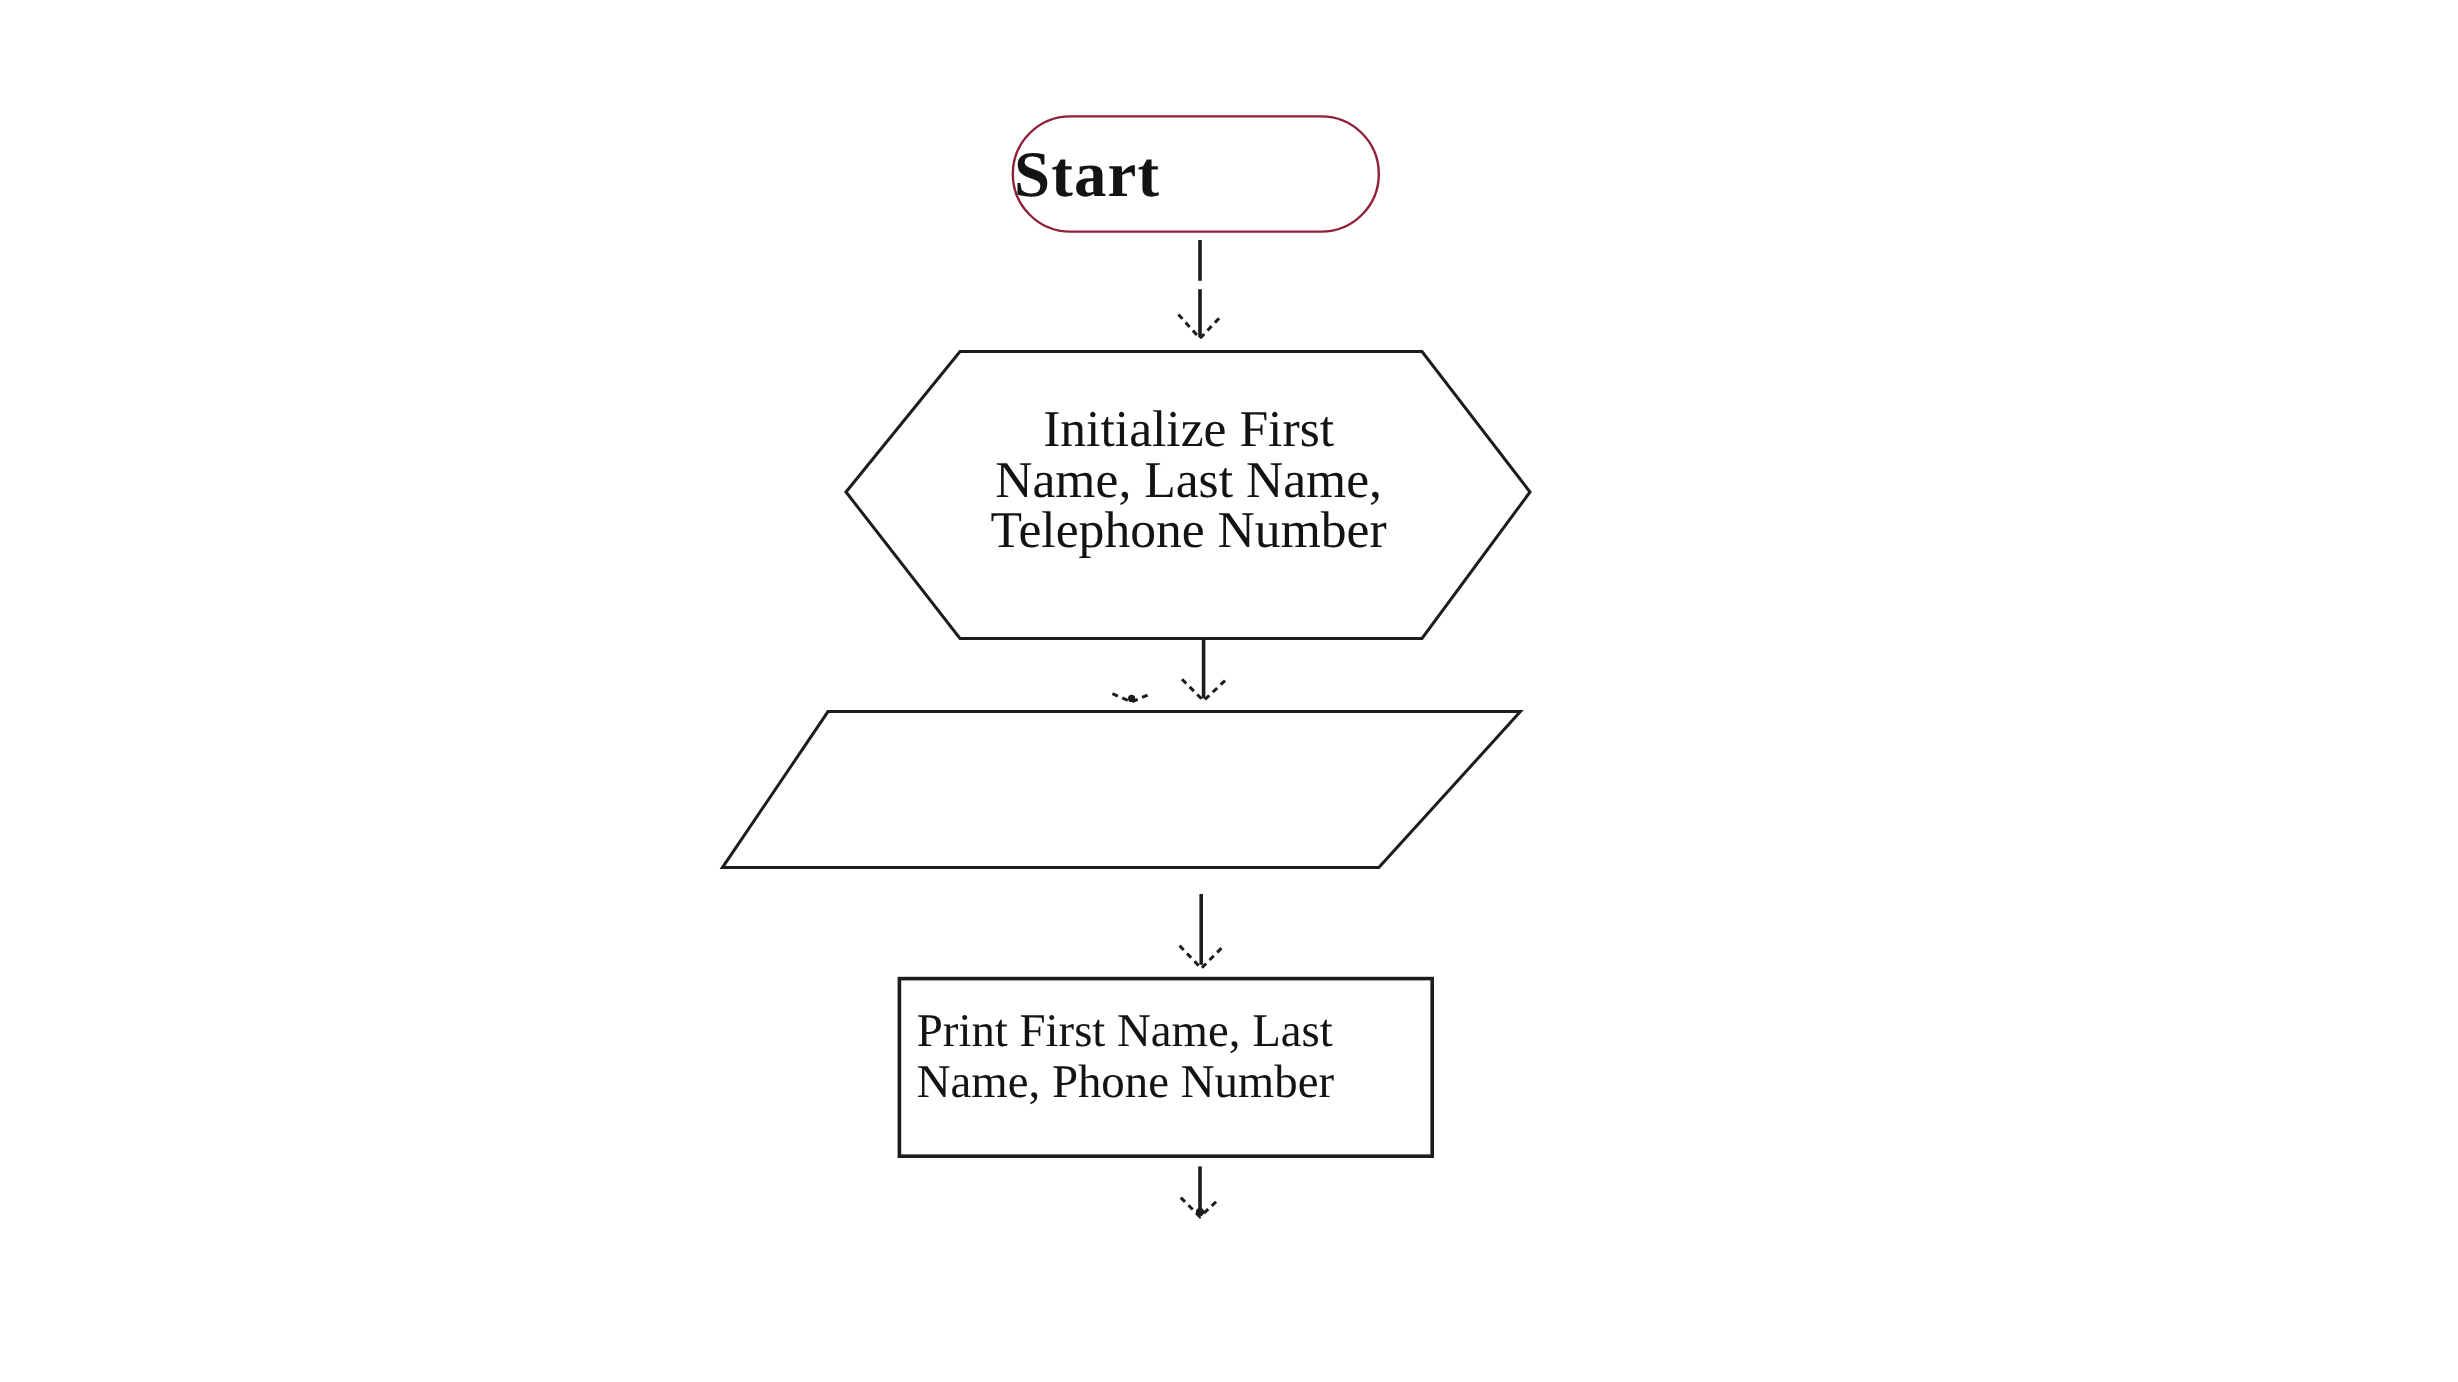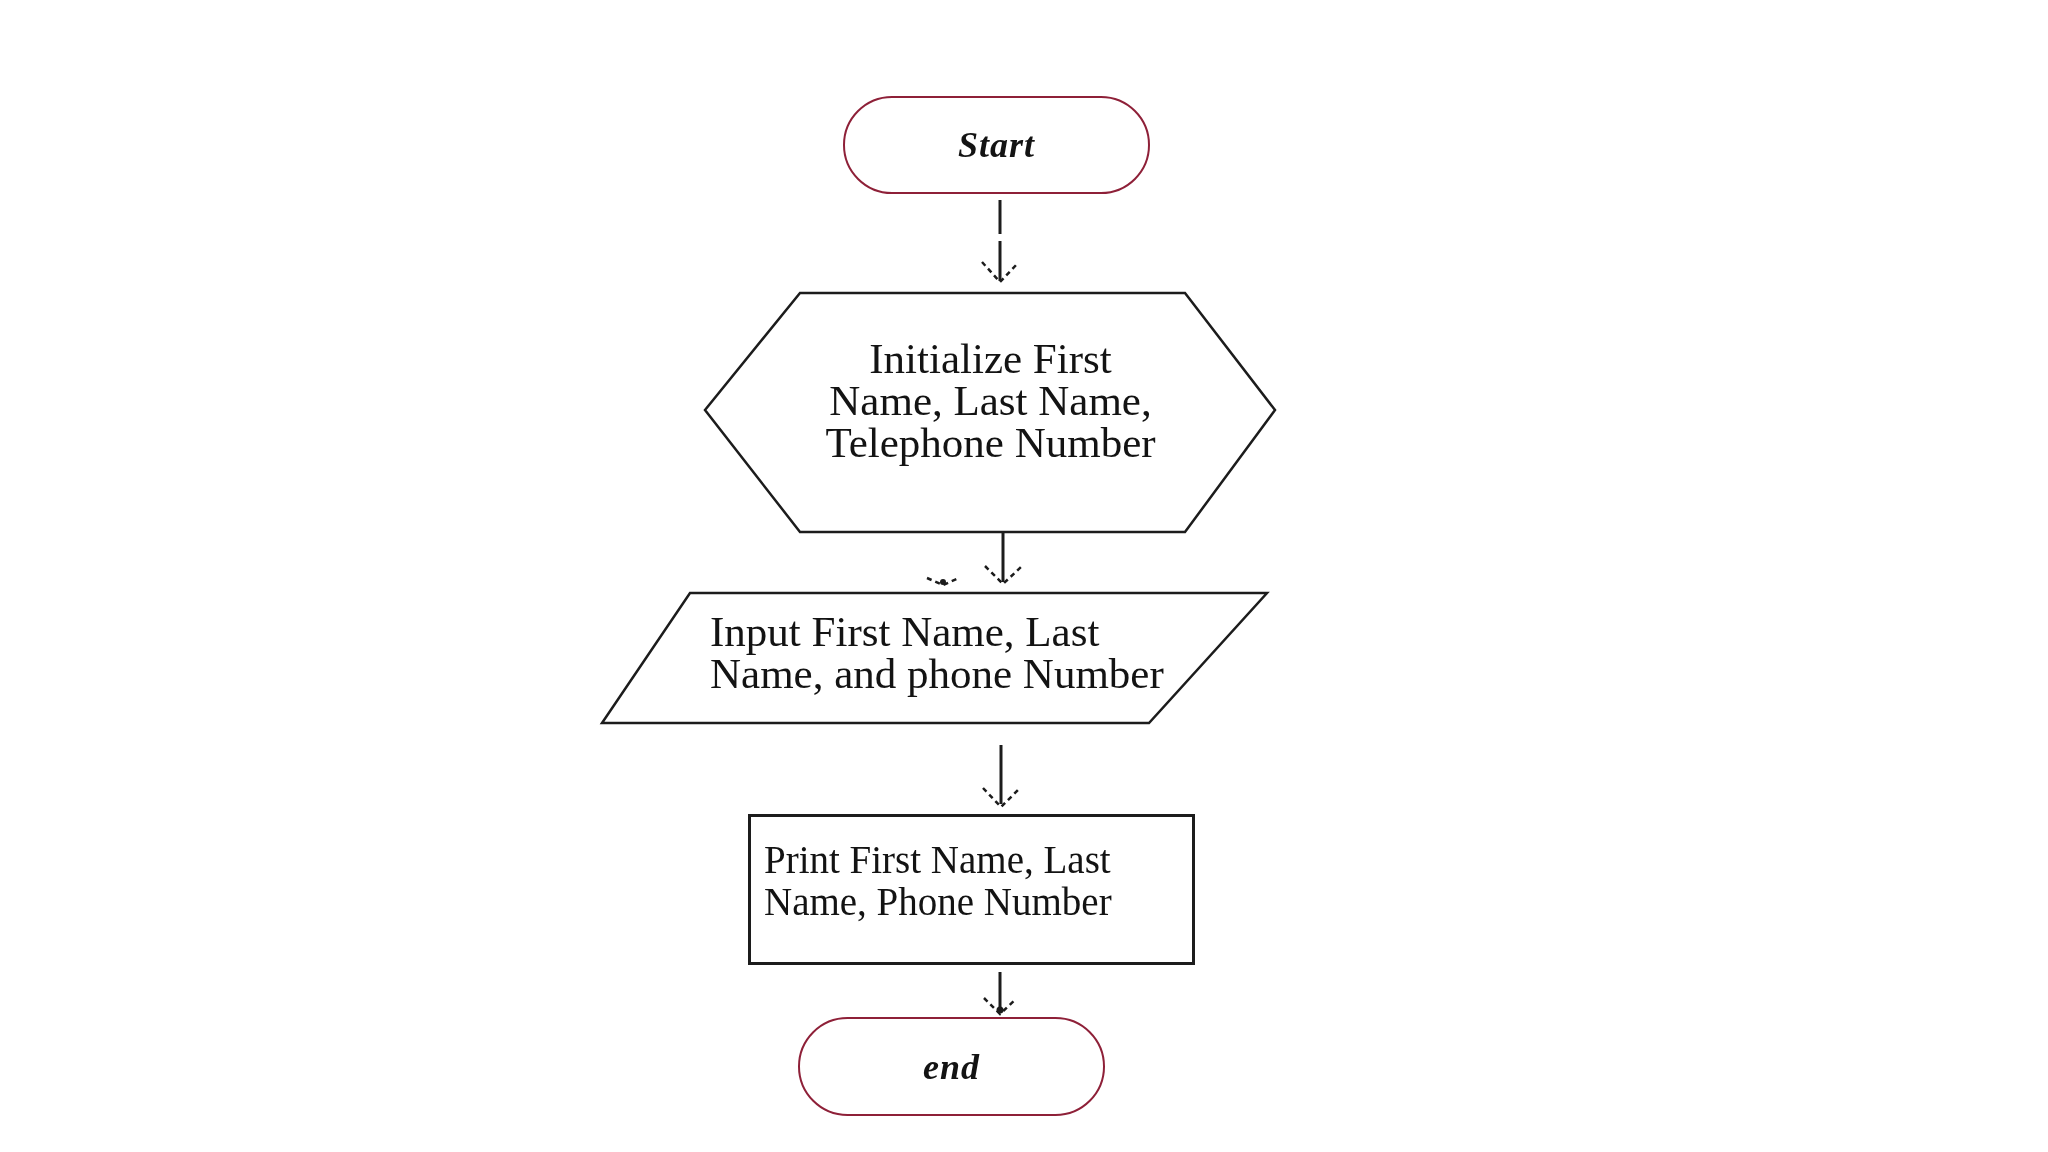--- a/index.html
+++ b/index.html
@@ -20,25 +20,23 @@
     color: var(--text);
     overflow: hidden;
   }
   .terminator {
     position: absolute;
     background: var(--background);
     border: 2px solid var(--terminator-border);
     border-radius: 50px;
     display: flex;
     align-items: center;
-    justify-content: center;
     font-weight: bold;
-    font-size: 36px;
+    font-size: 54px;
     letter-spacing: 1px;
-    font-style: italic;
   }
   .shape-svg {
     position: absolute;
     overflow: visible;
   }
   .shape-svg polygon {
     fill: var(--background);
     stroke: var(--shape-border);
     stroke-width: 2.5;
     stroke-linejoin: miter;
@@ -100,38 +98,31 @@
   </svg>
 
   <svg class="connector" style="left:925px; top:572px;" width="36" height="18">
     <polyline class="head" points="2,6 18,13 34,6"></polyline>
     <circle class="dot" cx="18" cy="10" r="3"></circle>
   </svg>
 
   <svg class="shape-svg" style="left:598px; top:591px;" width="672" height="134">
     <polygon points="92,2 669,2 551,132 4,132"></polygon>
   </svg>
-  <div class="node-text" style="left:598px; top:591px; width:672px; height:134px; padding-left:112px;">
-    <span style="position:relative; top:-5px;">Input First Name, Last
-Name, and phone Number</span>
-  </div>
 
   <svg class="connector" style="left:960px; top:740px;" width="80" height="72">
     <line class="stem" x1="41" y1="5" x2="41" y2="64"></line>
     <polyline class="head" points="23,48 41,67 59,49"></polyline>
   </svg>
 
   <div class="process" style="left:748px; top:814px; width:447px; height:151px; padding-left:13px;">
     <span class="inner">Print First Name, Last
 Name, Phone Number</span>
   </div>
 
   <svg class="connector" style="left:960px; top:966px;" width="80" height="52">
     <line class="stem" x1="40" y1="6" x2="40" y2="44"></line>
     <polyline class="head" points="24,32 40,48 56,33"></polyline>
     <circle class="dot" cx="40" cy="44" r="3.5"></circle>
   </svg>
 
-  <div class="terminator" style="left:798px; top:1017px; width:307px; height:99px;">
-    <span>end</span>
-  </div>
 
 </div>
 
 </body></html>

